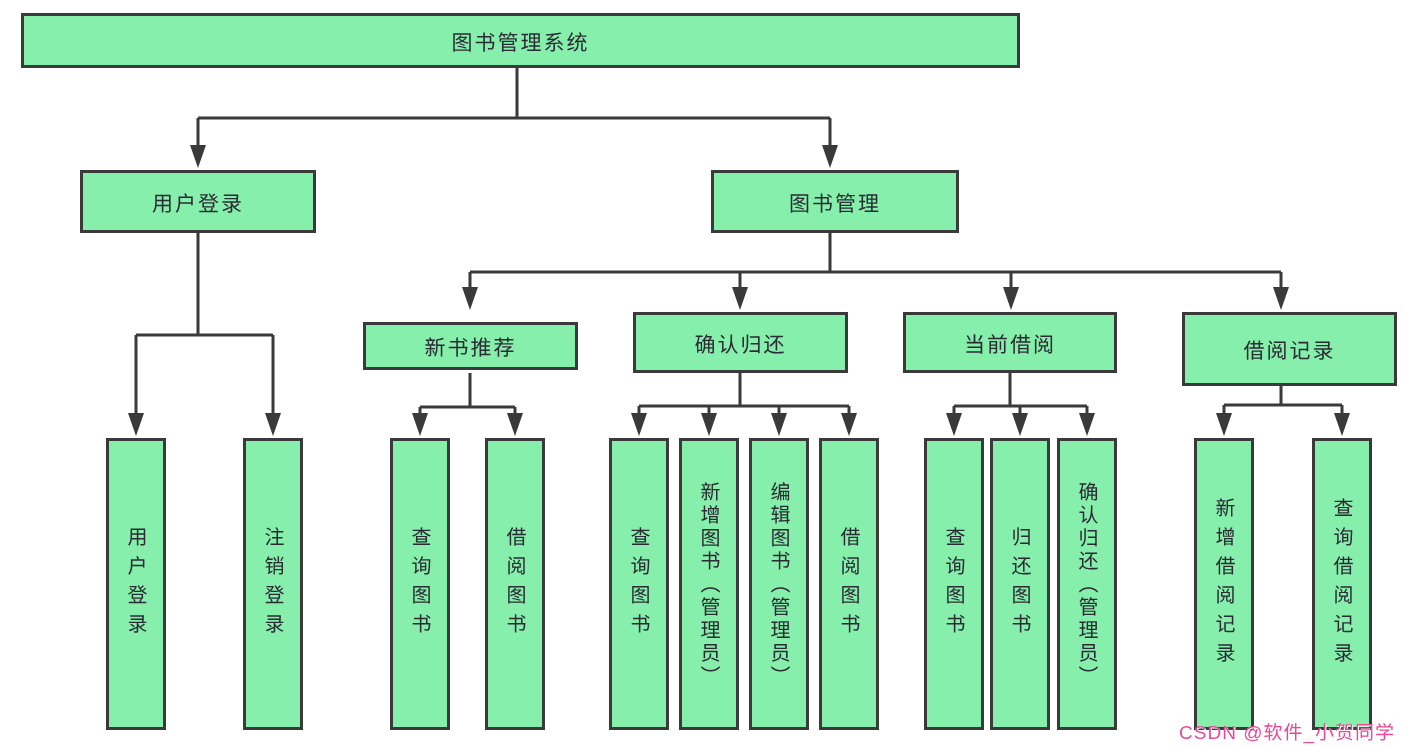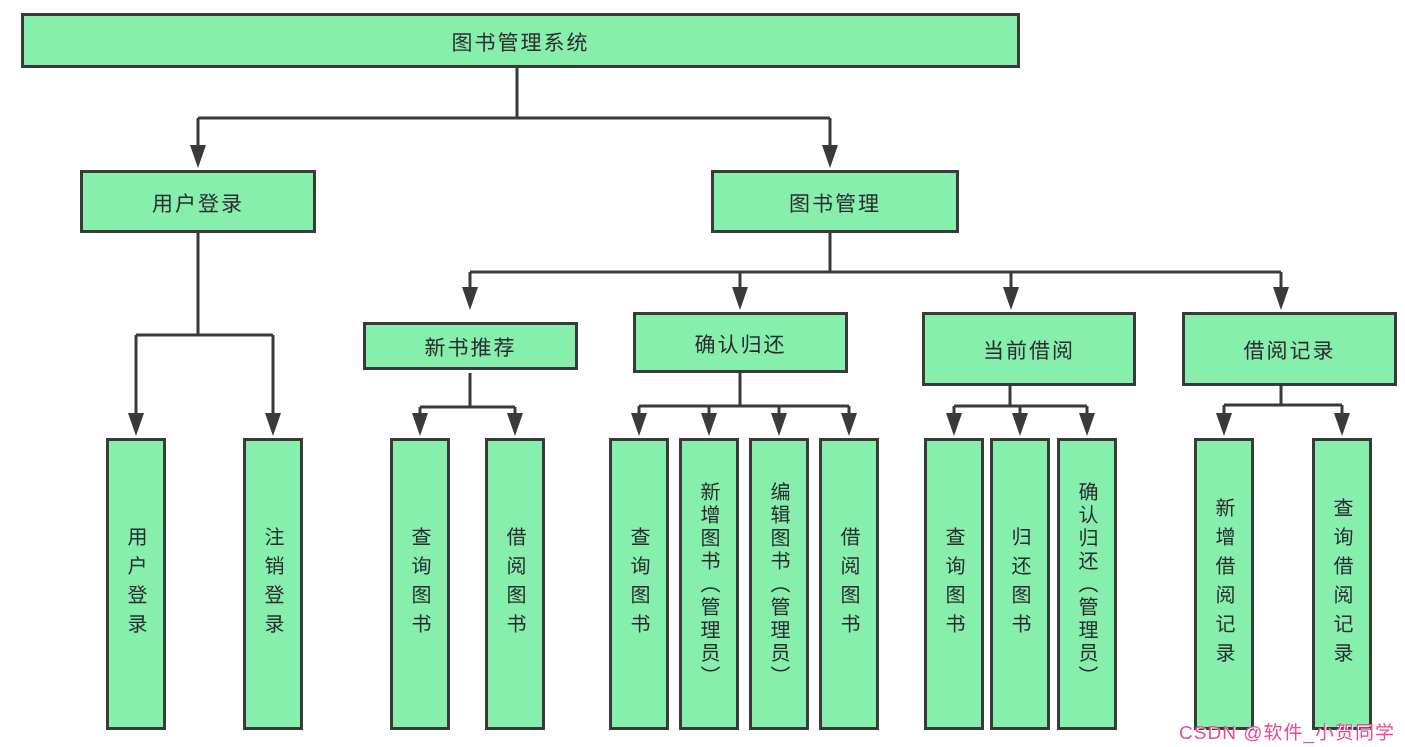--- a/index.html
+++ b/index.html
@@ -90,21 +90,21 @@
     </g>
   </svg>
 
   <div class="node hbox" style="left:21px;top:13px;width:999px;height:55px;">图书管理系统</div>
 
   <div class="node hbox" style="left:80px;top:170px;width:236px;height:63px;">用户登录</div>
   <div class="node hbox" style="left:711px;top:170px;width:248px;height:63px;">图书管理</div>
 
   <div class="node hbox" style="left:363px;top:312px;width:215px;height:48px;margin-top:10px;">新书推荐</div>
   <div class="node hbox" style="left:633px;top:312px;width:215px;height:61px;">确认归还</div>
-  <div class="node hbox" style="left:922px;top:312px;width:214px;height:74px;">当前借阅</div>
+  <div class="node hbox" style="left:903px;top:312px;width:214px;height:61px;">当前借阅</div>
   <div class="node hbox" style="left:1182px;top:312px;width:215px;height:74px;">借阅记录</div>
 
   <div class="node vbox" style="left:106px;top:438px;width:60px;height:292px;">
     <span class="vtext">用户登录</span>
   </div>
   <div class="node vbox" style="left:243px;top:438px;width:60px;height:292px;">
     <span class="vtext">注销登录</span>
   </div>
 
   <div class="node vbox" style="left:390px;top:438px;width:60px;height:292px;">

